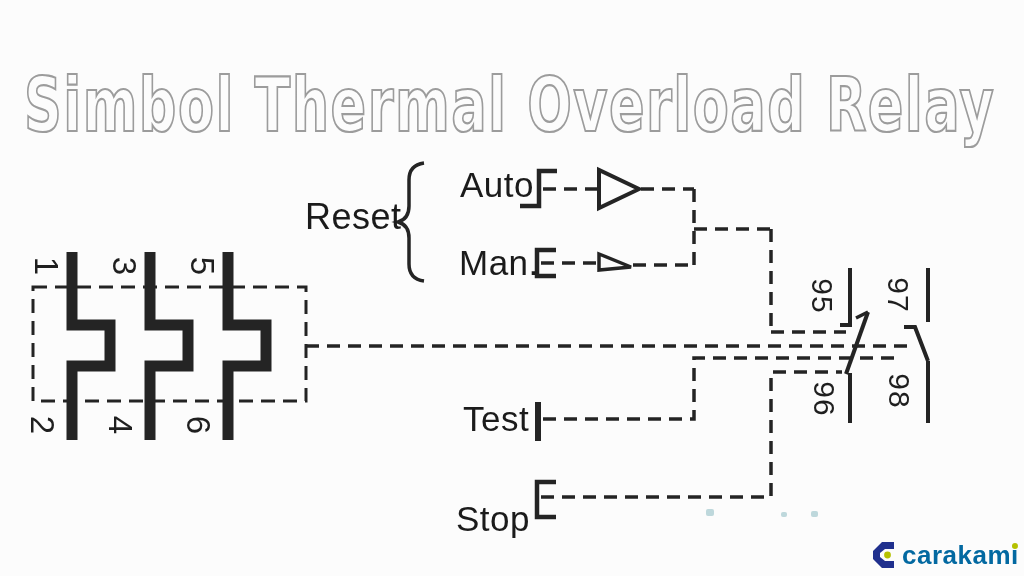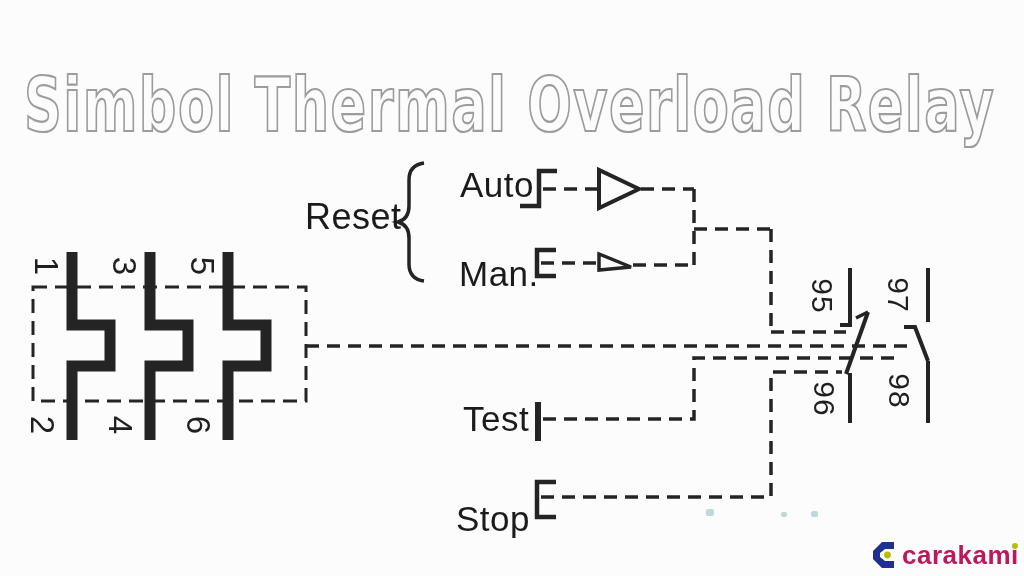--- a/index.html
+++ b/index.html
@@ -21,21 +21,21 @@
   }
   .term{
     position:absolute;color:#1f1f1f;line-height:1;white-space:nowrap;
     transform:translate(-50%,-50%) rotate(90deg);
   }
   .term.single{font-size:33px;}
   .term.pair{font-size:30px;letter-spacing:1px;}
   .wmdot{position:absolute;background:#7fb3bb;opacity:.5;border-radius:2px;}
   .logo{position:absolute;left:872px;top:541px;display:flex;align-items:center;}
   .logo .brand{
-    margin-left:6px;color:#be185d;font-size:26px;font-weight:bold;
+    margin-left:6px;color:#0369a1;font-size:26px;font-weight:bold;
     letter-spacing:0.5px;line-height:1;
   }
   .brand-i{position:relative;display:inline-block;}
   .brand-i::after{
     content:"";position:absolute;left:50%;top:0.5px;transform:translateX(-50%);
     width:6px;height:6px;border-radius:50%;background:#b5c100;
   }
 </style>
 </head>
 <body>
@@ -82,21 +82,21 @@
     <path stroke-width="3.5" d="M868 312 L856 318"></path>
     <path stroke-width="4" d="M850 373 V423"></path>
 
     <path stroke-width="4" d="M928 268 V322"></path>
     <path stroke-width="4" d="M904 327 H915 L928 361"></path>
     <path stroke-width="4" d="M928 361 V423"></path>
   </svg>
 
   <div class="lbl" style="left:460px;top:167px;">Auto</div>
   <div class="lbl" style="left:305px;top:199px;font-size:36px;">Reset</div>
-  <div class="lbl" style="left:459px;top:245px;margin-top:11px;">Man.</div>
+  <div class="lbl" style="left:459px;top:245px;">Man.</div>
   <div class="lbl" style="left:463px;top:401px;text-align:right;">Test</div>
   <div class="lbl" style="left:456px;top:479px;margin-top:22px;">Stop</div>
 
   <div class="term single" style="left:46px;top:266px;">1</div>
   <div class="term single" style="left:124px;top:266px;">3</div>
   <div class="term single" style="left:202px;top:266px;">5</div>
   <div class="term single" style="left:42px;top:425px;">2</div>
   <div class="term single" style="left:120px;top:425px;">4</div>
   <div class="term single" style="left:198px;top:425px;">6</div>
 

